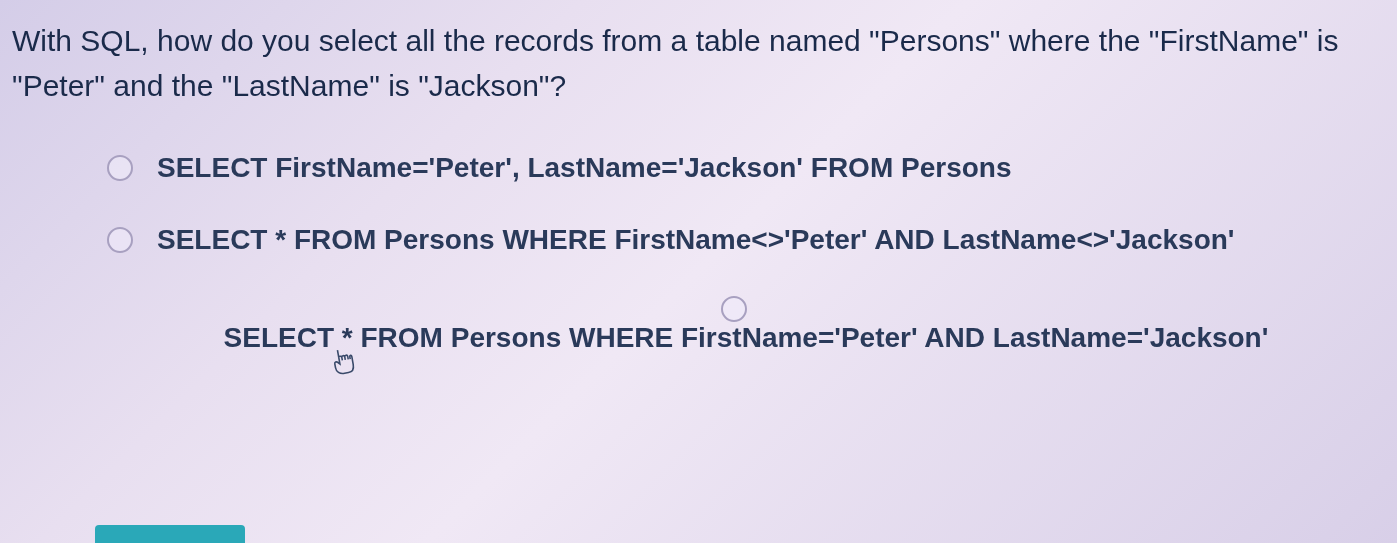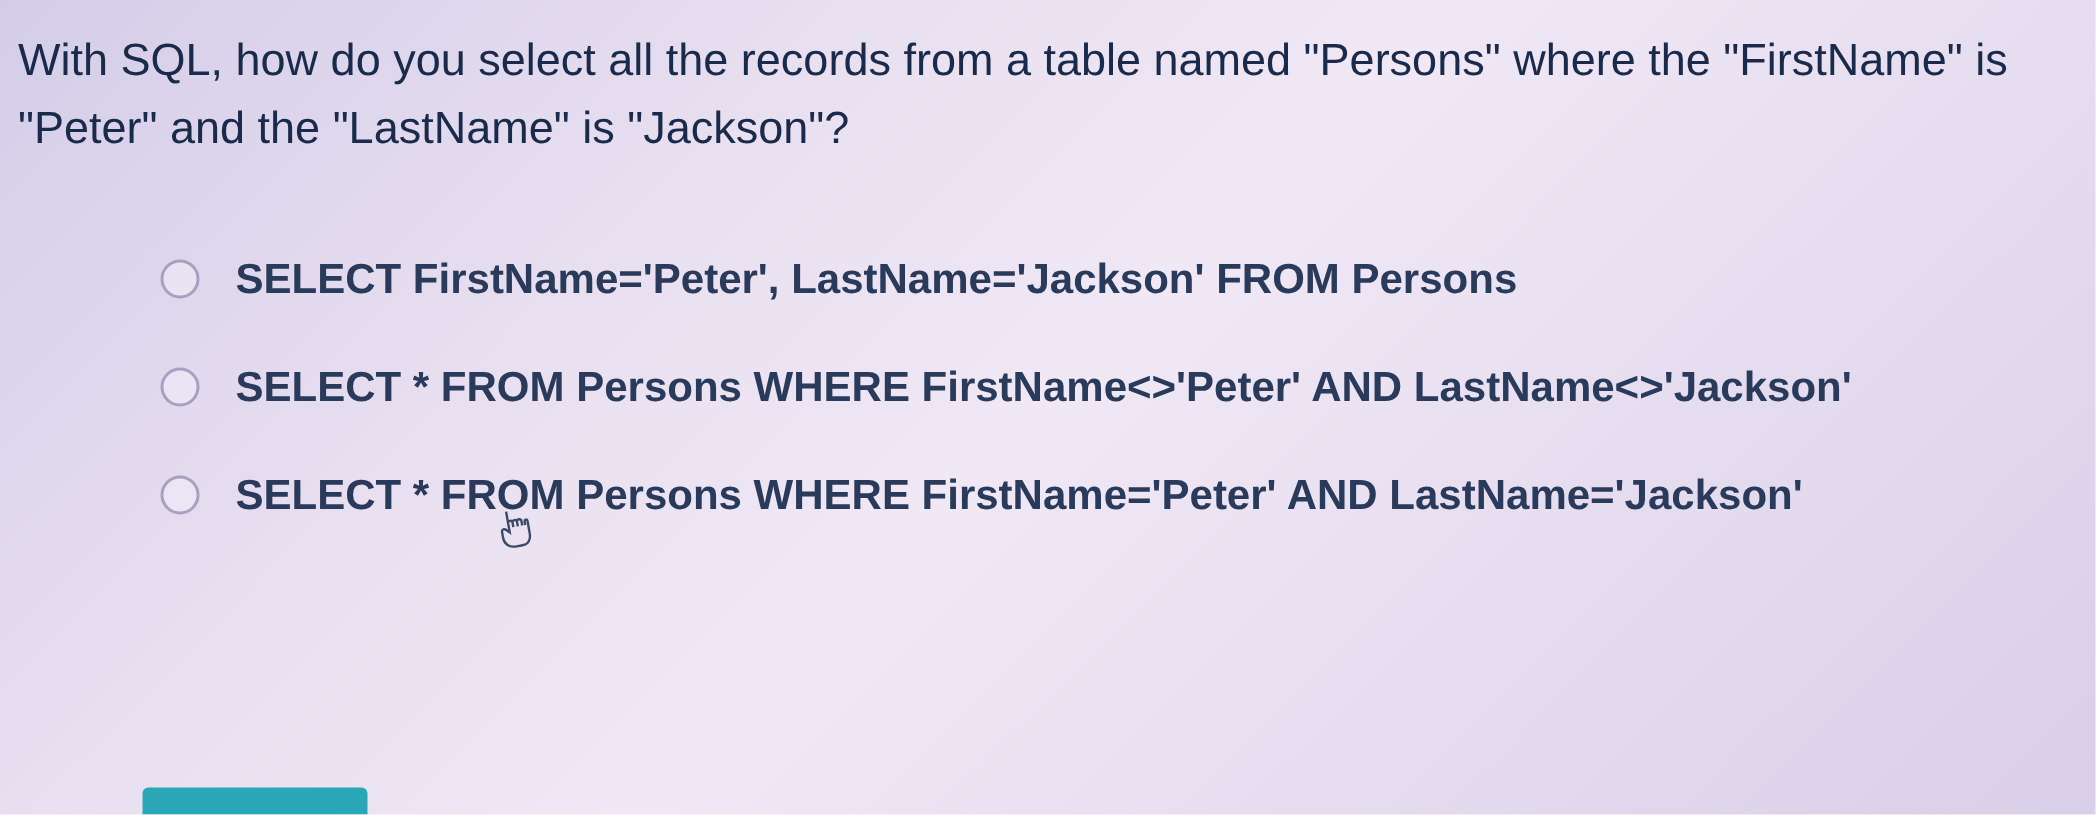--- a/index.html
+++ b/index.html
@@ -14,21 +14,21 @@
       font-family: 'Segoe UI', Arial, sans-serif;
       color: #1a2a4a;
       padding: 18px 12px;
       overflow: hidden;
       position: relative;
     }
     .question {
       font-size: 30px;
       line-height: 1.5;
       color: #1a2a4a;
-      margin-bottom: 62px;
+      margin-bottom: 44px;
       font-weight: 400;
     }
     .options {
       padding-left: 95px;
     }
     .option {
       display: flex;
       align-items: center;
       margin-bottom: 40px;
       position: relative;
@@ -74,21 +74,21 @@
 
 <div class="options">
   <div class="option">
     <div class="radio"></div>
     <div class="option-text">SELECT FirstName='Peter', LastName='Jackson' FROM Persons</div>
   </div>
   <div class="option">
     <div class="radio"></div>
     <div class="option-text">SELECT * FROM Persons WHERE FirstName&lt;&gt;'Peter' AND LastName&lt;&gt;'Jackson'</div>
   </div>
-  <div class="option" style="position:relative;">
+  <div class="option" style="position:relative;flex-direction:column;">
     <div class="radio"></div>
     <div class="option-text">SELECT * FROM Persons WHERE FirstName='Peter' AND LastName='Jackson'</div>
     <span class="cursor-icon">
       <svg width="26" height="30" viewBox="0 0 26 30" fill="none" stroke="#3a4a6a" stroke-width="1.6">
         <path d="M8 3 L8 17 L6 15 C5 14 3 14 3 16 L3 20 C3 24 6 27 11 27 L15 27 C19 27 21 24 21 20 L21 12 C21 10 19 10 19 12 L19 14 M8 11 C8 9 11 9 11 11 L11 14 M11 11 C11 9 14 9 14 11 L14 14 M14 11 C14 9 17 9 17 11 L17 14 M19 14 L19 11"></path>
       </svg>
     </span>
   </div>
 </div>
 

